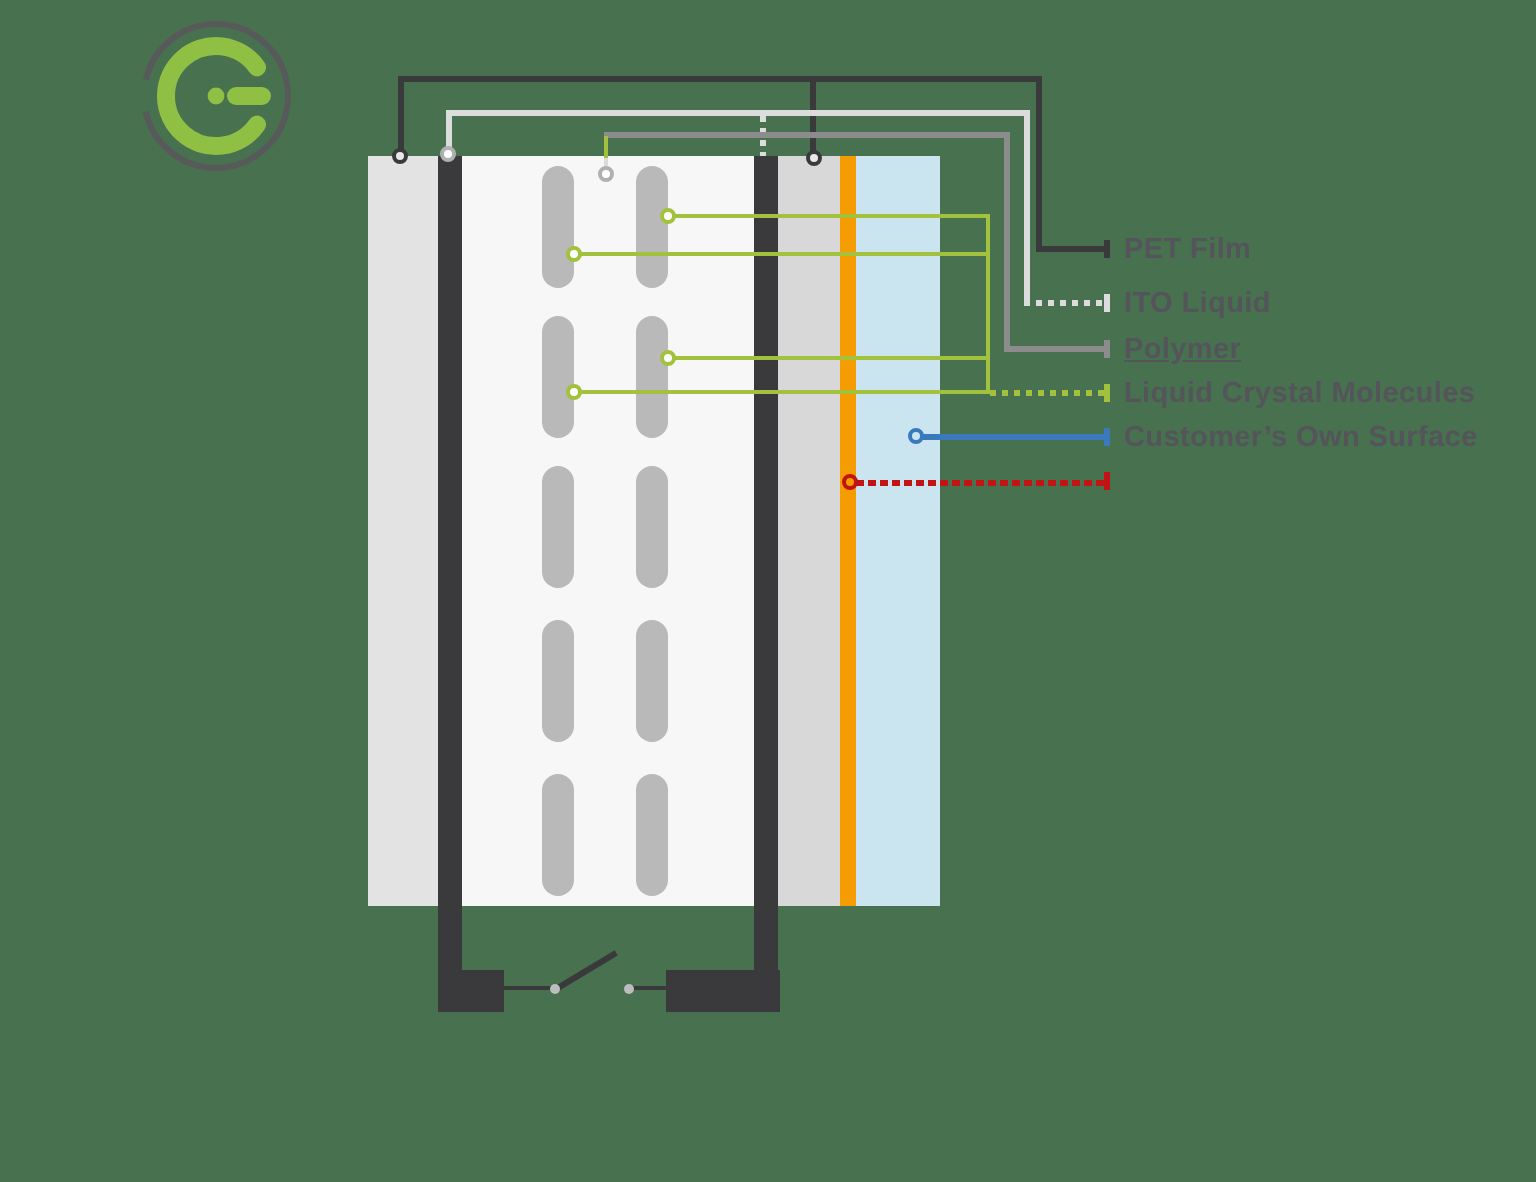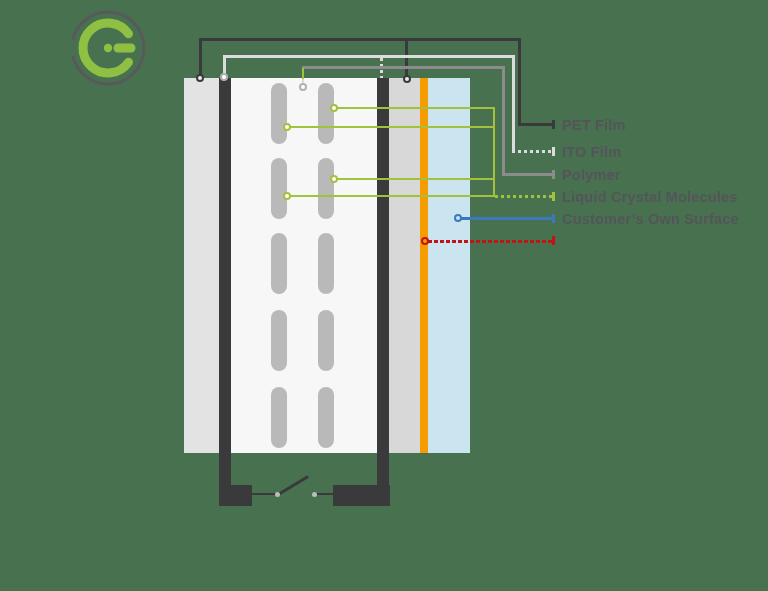--- a/index.html
+++ b/index.html
@@ -115,22 +115,22 @@
 
   <div class="abs wire-blue" style="left:461px;top:217px;width:92px;height:2.5px;"></div>
   <div class="tick wire-blue" style="left:552px;top:214px;"></div>
   <div class="node node-blue" style="left:454px;top:214px;"></div>
 
   <div class="abs dash-h-red" style="left:428px;top:240px;width:125px;height:2.5px;"></div>
   <div class="tick" style="left:552px;top:236px;background:var(--line-red);"></div>
   <div class="node node-red" style="left:421px;top:237px;"></div>
 
   <div class="lbl" style="top:116px;">PET Film</div>
-  <div class="lbl" style="top:143px;">ITO Film</div>
-  <div class="lbl" style="top:166px;">Polymer</div>
+  <div class="lbl" style="top:143px;">ITO Liquid</div>
+  <div class="lbl" style="top:166px;text-decoration:underline;">Polymer</div>
   <div class="lbl" style="top:210px;">Customer’s Own Surface</div>
   <div class="lbl" style="top:188px;">Liquid Crystal Molecules</div>
 
   <div class="abs wire-dark" style="left:252px;top:492.5px;width:25px;height:2.5px;"></div>
   <div class="abs wire-dark" style="left:315px;top:492.5px;width:18px;height:2.5px;"></div>
   <div class="abs wire-dark" style="left:278px;top:492.5px;width:35px;height:2.5px;transform:rotate(-31deg);transform-origin:left center;"></div>
   <div class="dot" style="left:274.5px;top:491.5px;"></div>
   <div class="dot" style="left:311.5px;top:491.5px;"></div>
 
   <div class="term" style="left:272px;top:511px;"><span>+</span></div>

